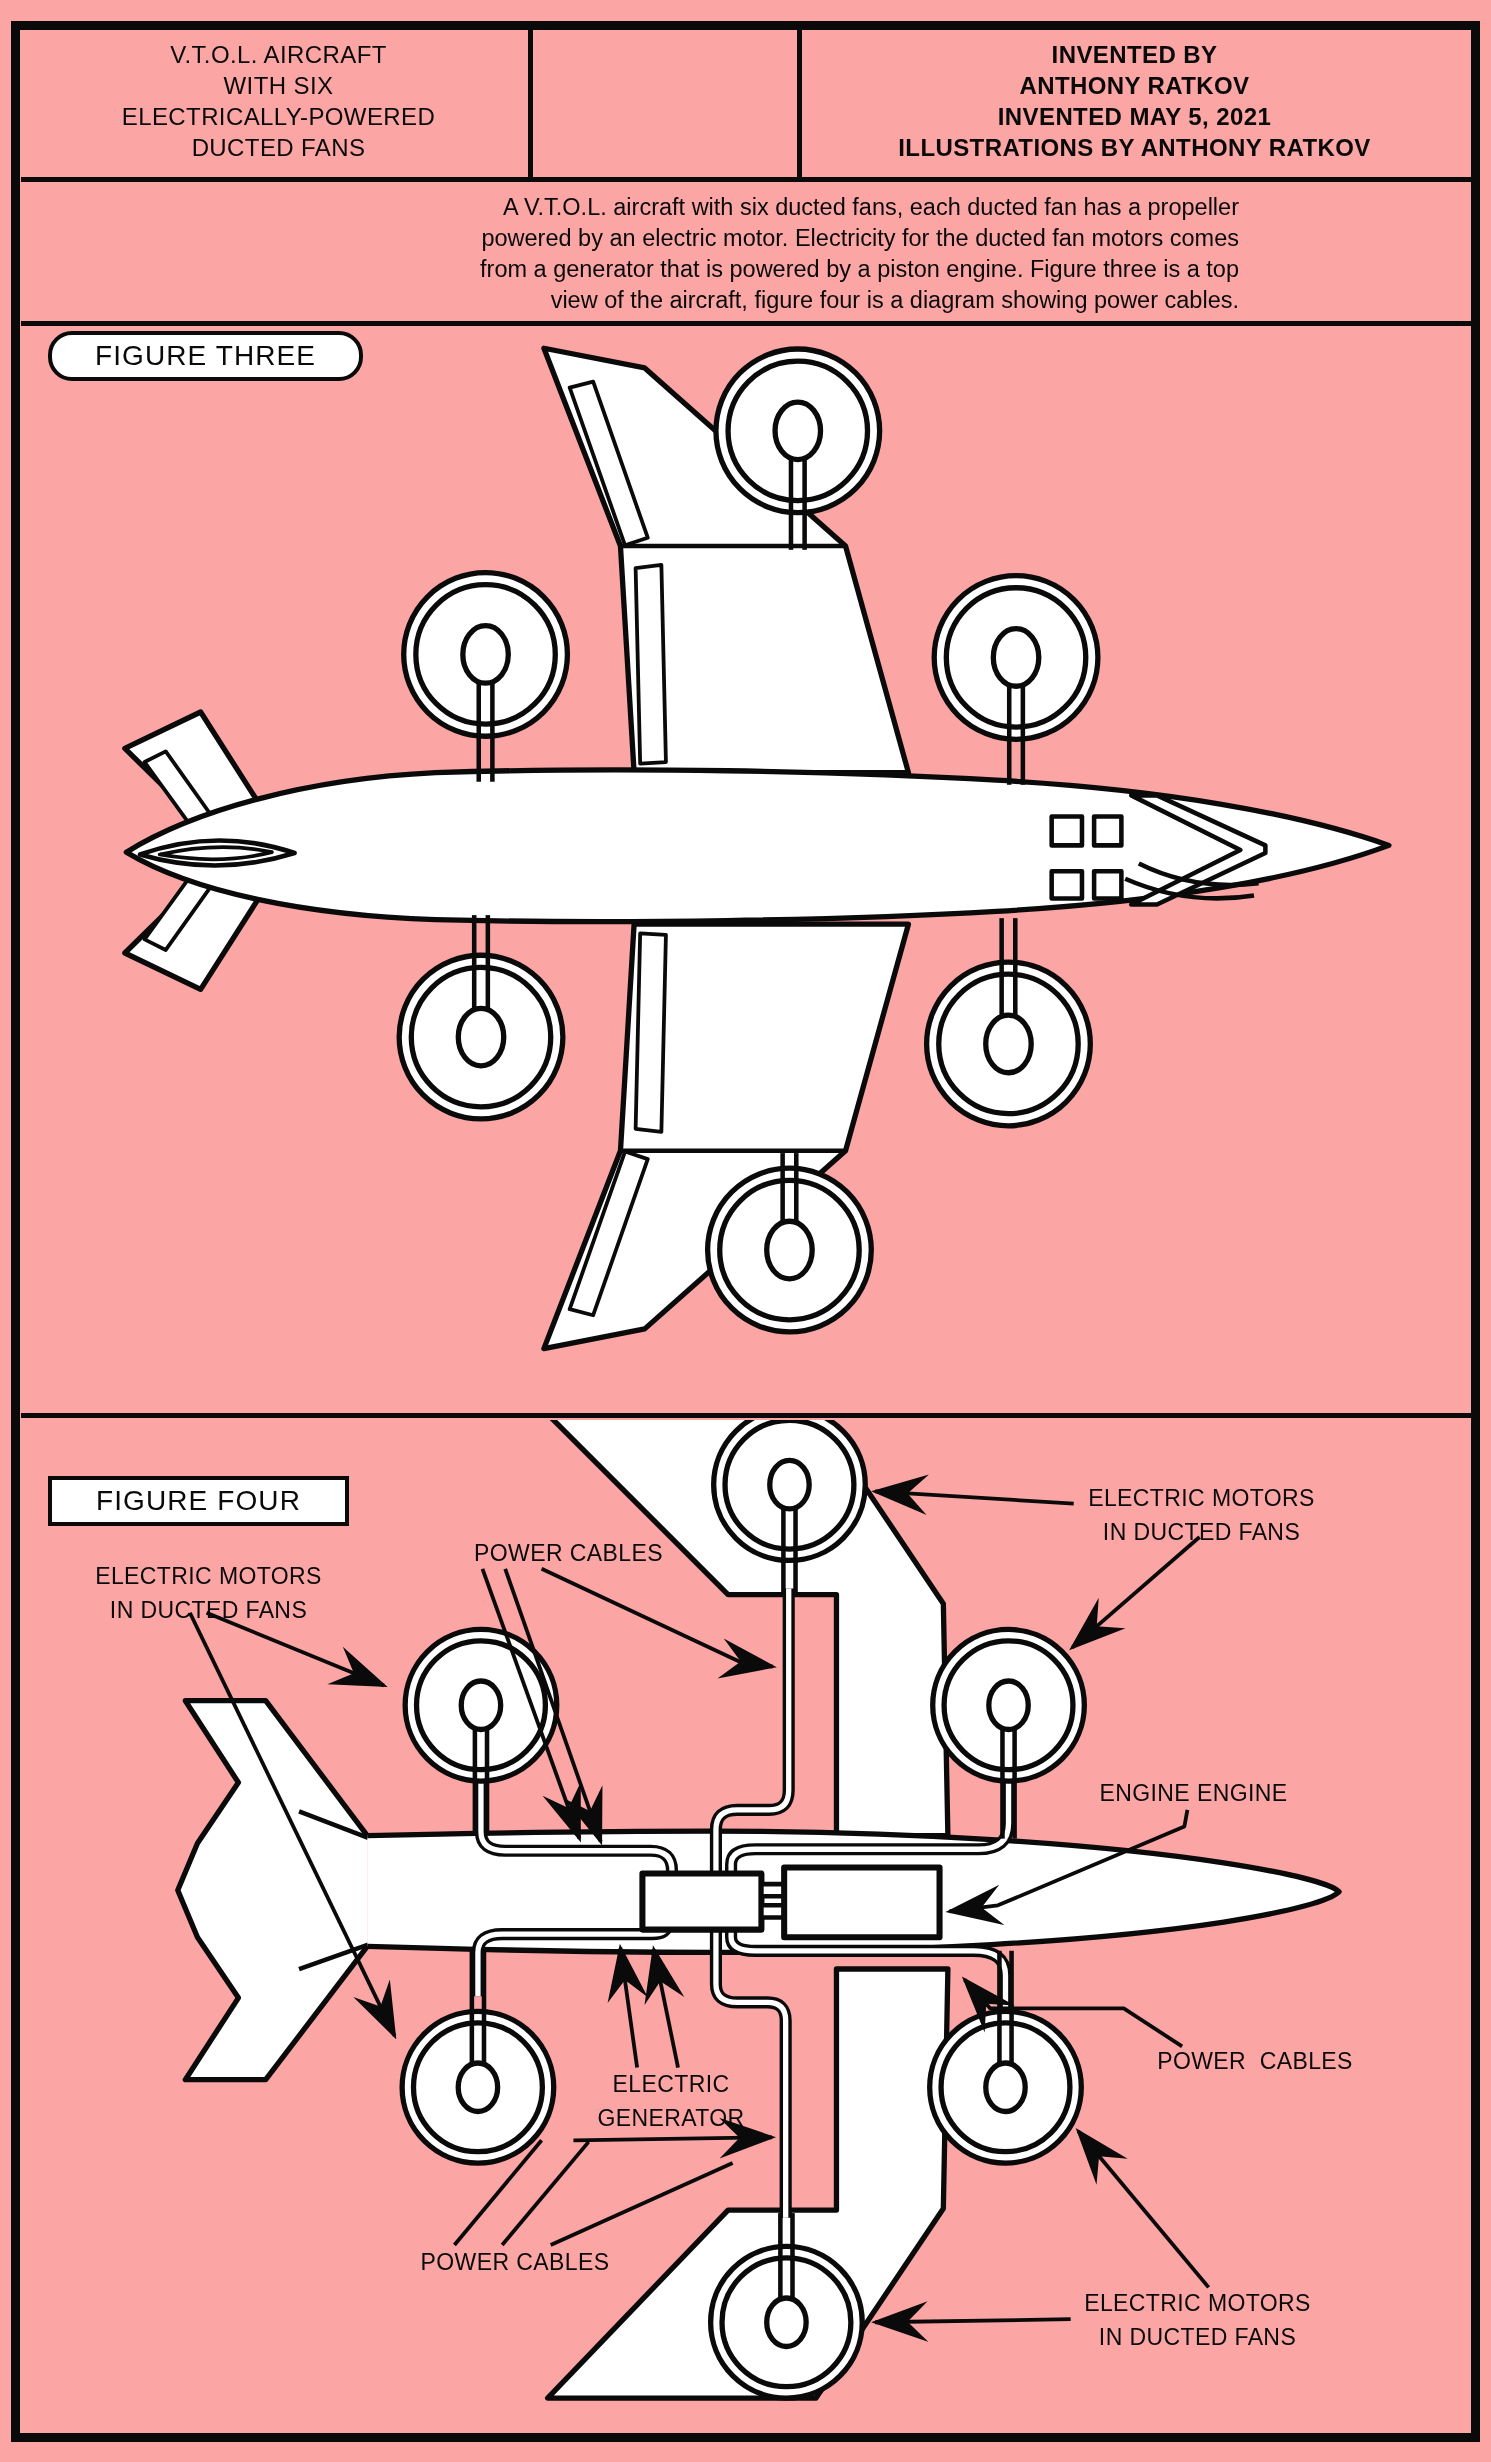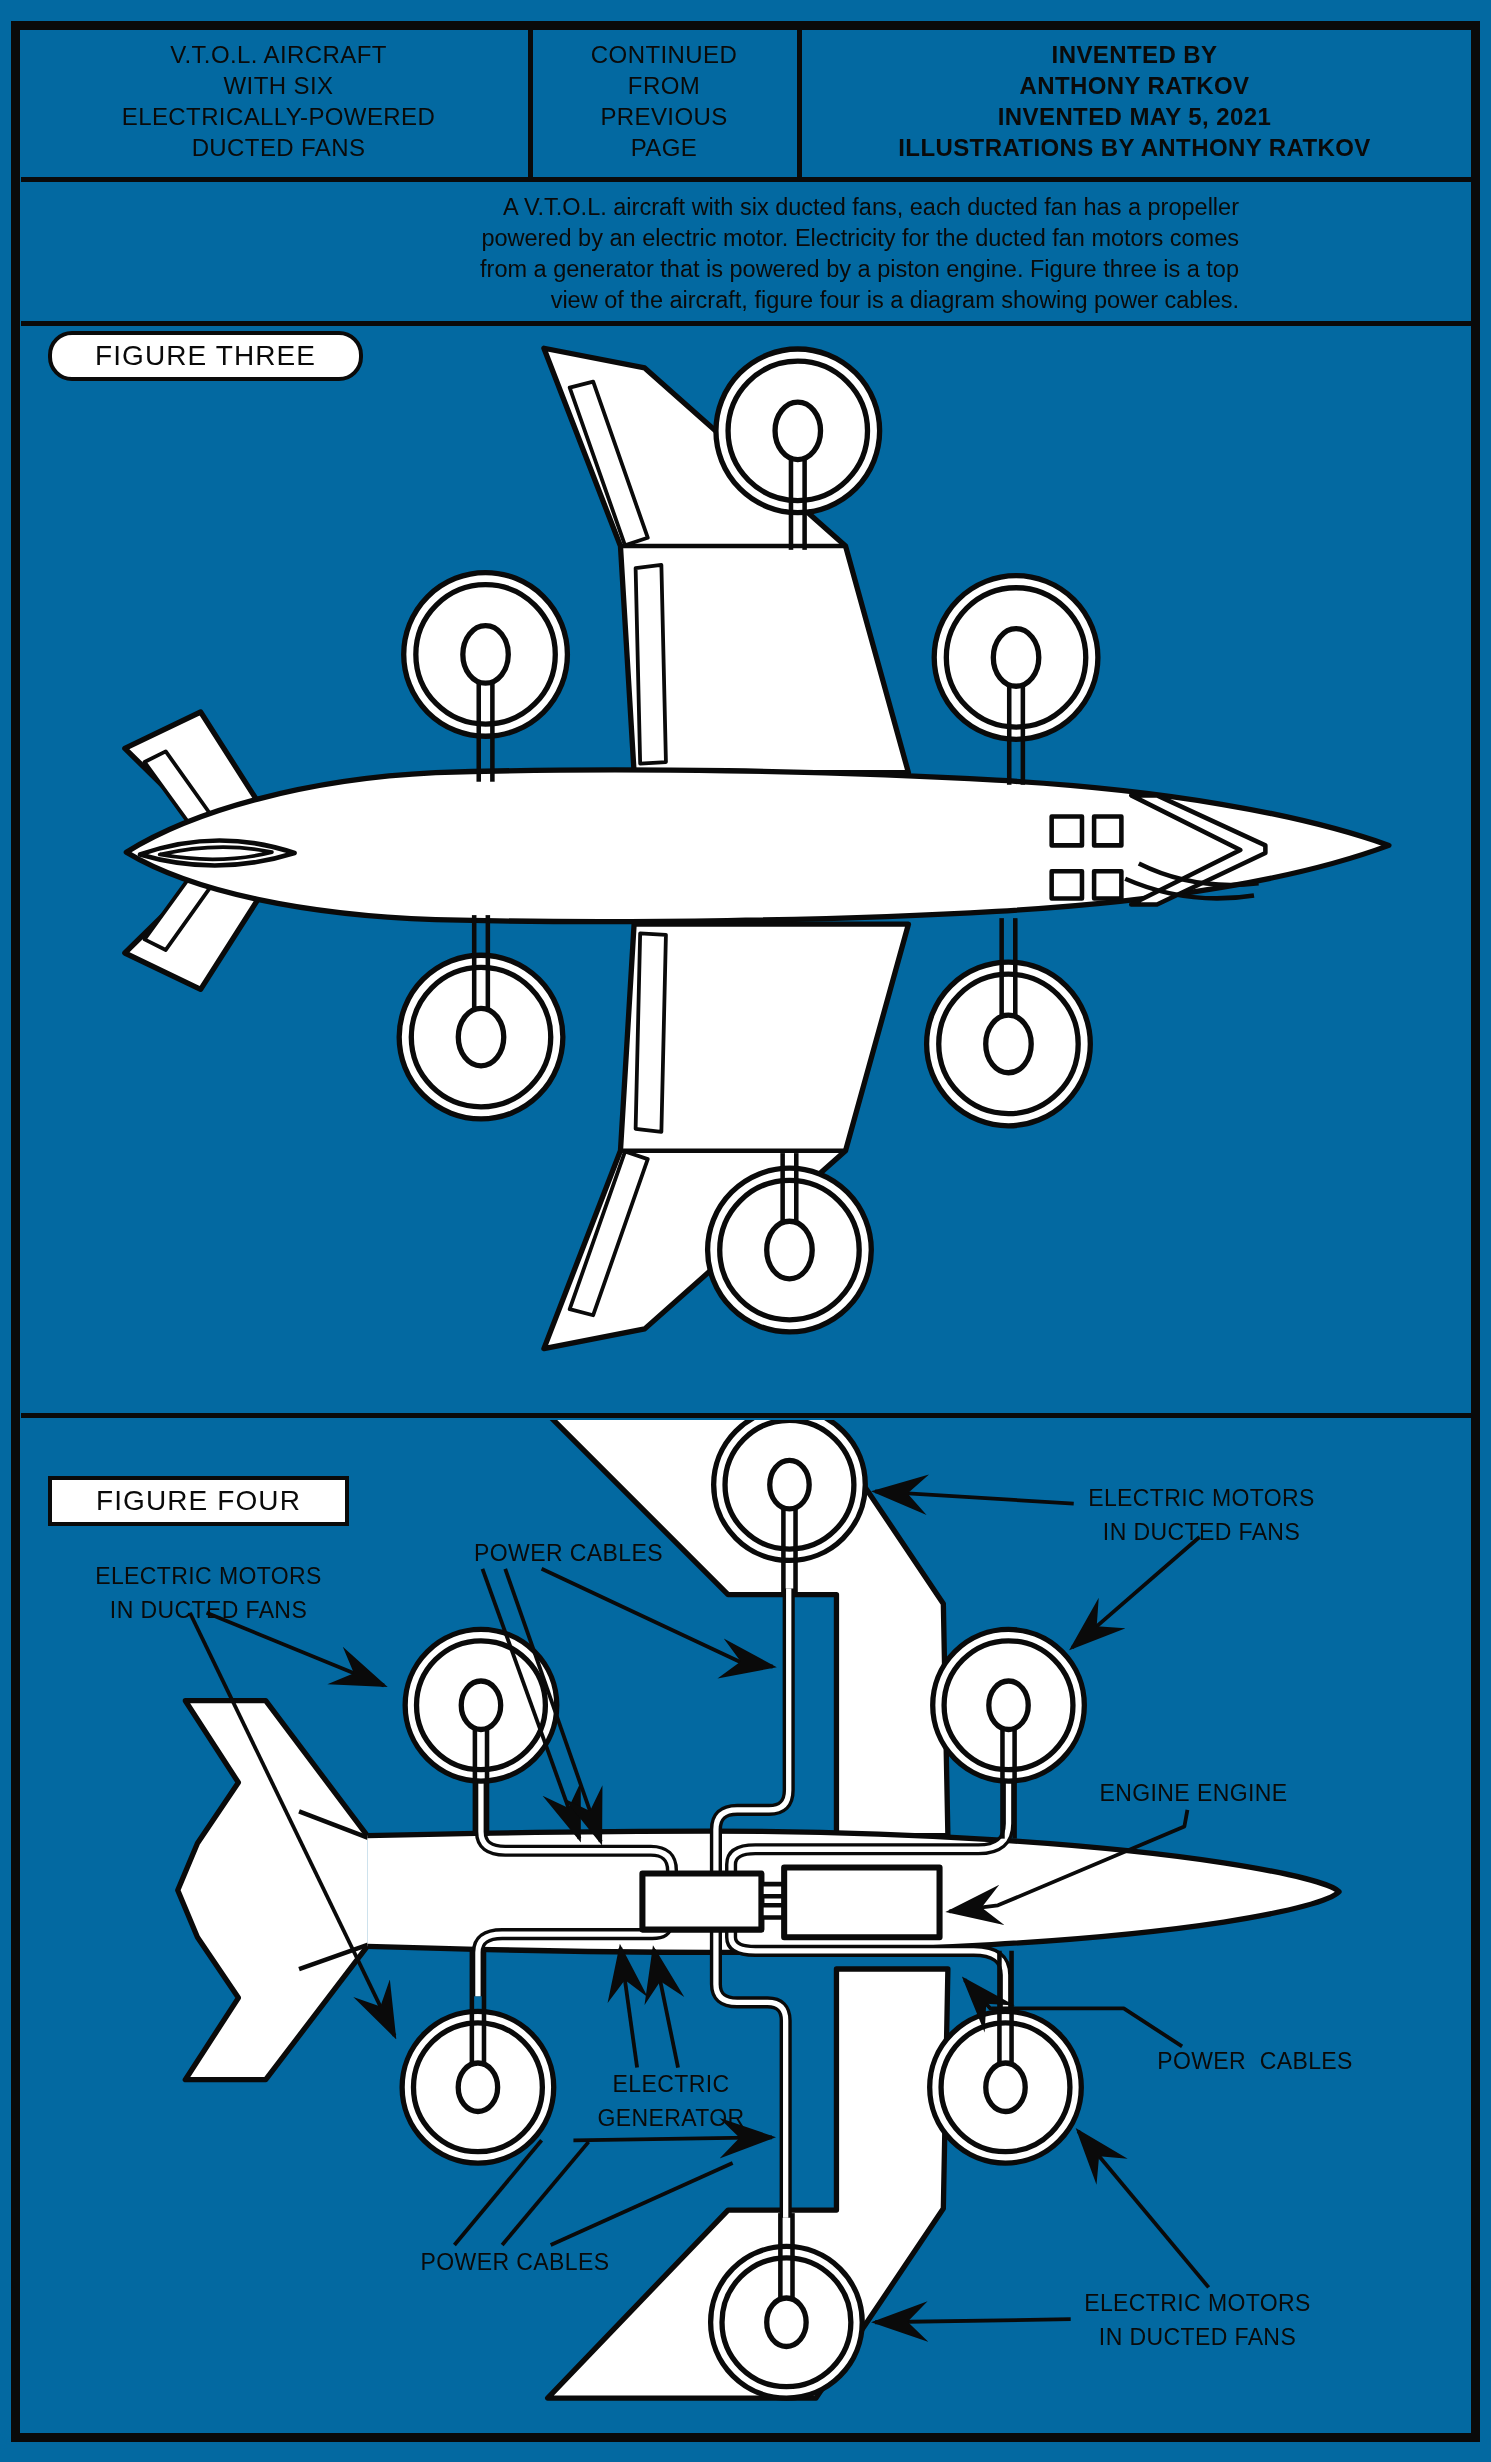--- a/index.html
+++ b/index.html
@@ -1,16 +1,16 @@
 <!DOCTYPE html>
 <html style="font-size:12px"><head>
 <meta charset="utf-8">
 <style>
   html,body{margin:0;padding:0;background:#e8e8e8;}
-  .page{position:relative;width:1492px;height:2462px;background:#0369a1;
+  .page{position:relative;width:1492px;height:2462px;background:#fca5a5;
         font-family:"Liberation Sans", sans-serif;color:#0a0a0a;overflow:hidden;}
   .frame{position:absolute;left:11.4px;top:21px;width:1469px;height:2421px;
          border:9px solid #0a0a0a;box-sizing:border-box;}
   .hline{position:absolute;background:#0a0a0a;height:4.5px;}
   .vline{position:absolute;background:#0a0a0a;width:4.5px;}
   .hcell{position:absolute;text-align:center;white-space:pre-line;
          font-size:24px;line-height:31px;letter-spacing:0.4px;font-weight:500;}
   .desc{position:absolute;left:284px;top:192px;width:955px;text-align:right;
         white-space:pre-line;font-size:23.5px;line-height:31px;font-weight:400;}
   .figtitle{position:absolute;border:4.5px solid #0a0a0a;box-sizing:border-box;
@@ -32,24 +32,20 @@
   <div class="vline" style="left:528px;top:30px;height:148px;"></div>
   <div class="vline" style="left:797px;top:30px;height:148px;"></div>
   <div class="hline" style="left:20.5px;top:177px;width:1451px;"></div>
   <div class="hline" style="left:20.5px;top:321px;width:1451px;"></div>
   <div class="hline" style="left:20.5px;top:1413px;width:1451px;"></div>
 
   <div class="hcell" style="left:34px;top:39px;width:489px;">V.T.O.L. AIRCRAFT
 WITH SIX
 ELECTRICALLY-POWERED
 DUCTED FANS</div>
-  <div class="hcell" style="left:533px;top:39px;width:262px;">CONTINUED
-FROM
-PREVIOUS
-PAGE</div>
   <div class="hcell" style="left:804px;top:39px;width:661px;font-weight:bold;">INVENTED BY
 ANTHONY RATKOV
 INVENTED MAY 5, 2021
 ILLUSTRATIONS BY ANTHONY RATKOV</div>
 
   <div class="desc">A V.T.O.L. aircraft with six ducted fans, each ducted fan has a propeller
 powered by an electric motor. Electricity for the ducted fan motors comes
 from a generator that is powered by a piston engine. Figure three is a top
 view of the aircraft, figure four is a diagram showing power cables.</div>
 

